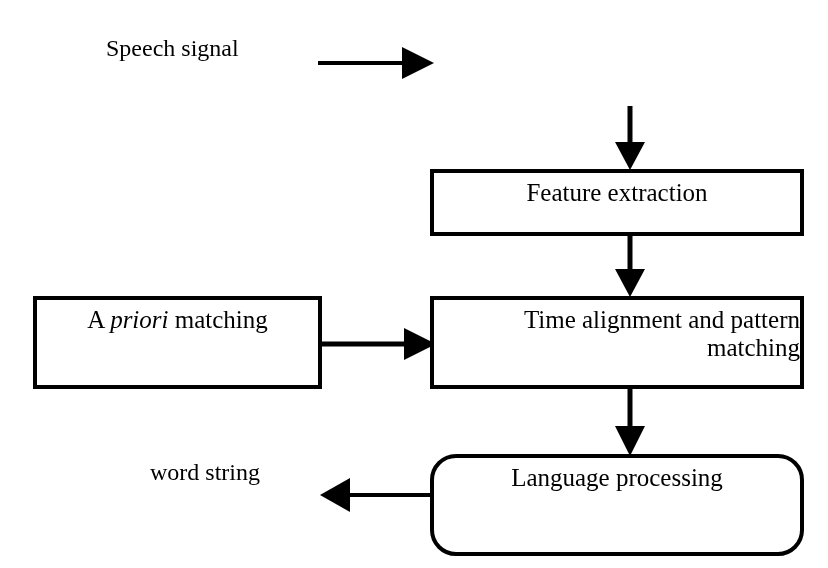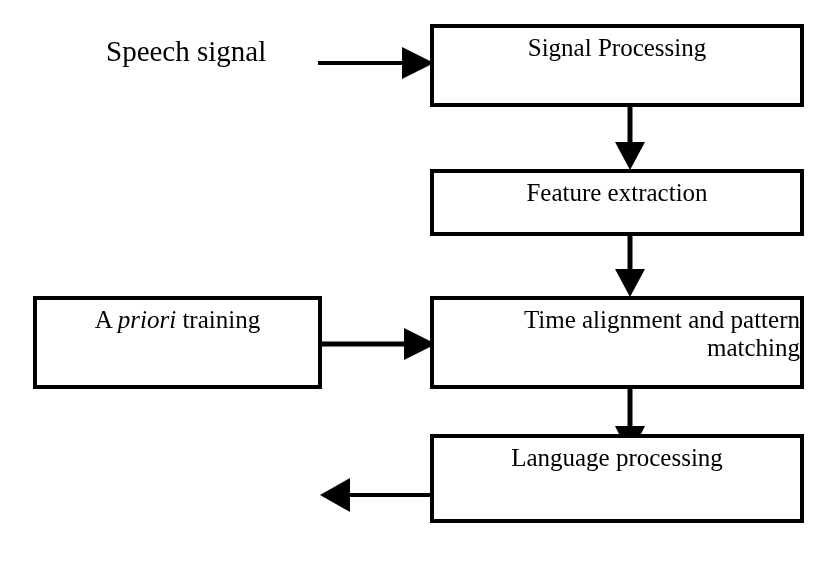--- a/index.html
+++ b/index.html
@@ -28,21 +28,21 @@
     line-height: 1.12;
     font-size: 25px;
     padding-top: 6px;
     white-space: nowrap;
   }
   .node.wrap {
     white-space: normal;
   }
   .free-label {
     position: absolute;
-    font-size: 29px;
+    font-size: 24px;
     line-height: 1.15;
     white-space: nowrap;
     text-align: left;
   }
   .free-label.center {
     text-align: center;
   }
   .edge {
     position: absolute;
   }
@@ -95,40 +95,38 @@
     </svg>
   </div>
 
   <div class="edge" style="left:318px; top:475px; width:118px; height:40px;">
     <svg width="118" height="40" viewBox="0 0 118 40">
       <line x1="28" y1="20" x2="116" y2="20" stroke="#000000" stroke-width="4"></line>
       <polygon points="32,3 32,37 2,20" fill="#000000"></polygon>
     </svg>
   </div>
 
-  <div class="node" style="left:430px; top:24px; width:374px; height:83px;">
-    <span>Signal Processing</span>
-  </div>
 
   <div class="node" style="left:430px; top:169px; width:374px; height:67px;">
     <span>Feature extraction</span>
   </div>
 
   <div class="node" style="left:33px; top:296px; width:289px; height:93px;">
-    <span><span>A </span><em class="italic">priori</em><span> training</span></span>
+    <span><span>A </span><em class="italic">priori</em><span> matching</span></span>
   </div>
 
   <div class="node wrap" style="left:430px; top:296px; width:374px; height:93px;text-align:right;">
     <span>Time alignment and pattern matching</span>
   </div>
 
-  <div class="node" style="left:430px; top:434px; width:374px; height:89px;">
+  <div class="node" style="left:430px; top:454px; width:374px; height:102px;border-radius:26px;">
     <span>Language processing</span>
   </div>
 
   <div class="free-label" style="left:106px; top:35px; width:220px;">
     <span>Speech signal</span>
   </div>
 
   <div class="free-label center" style="left:116px; top:459px; width:178px;">
+    <div>word string</div>
   </div>
 
 </div>
 
 </body></html>

